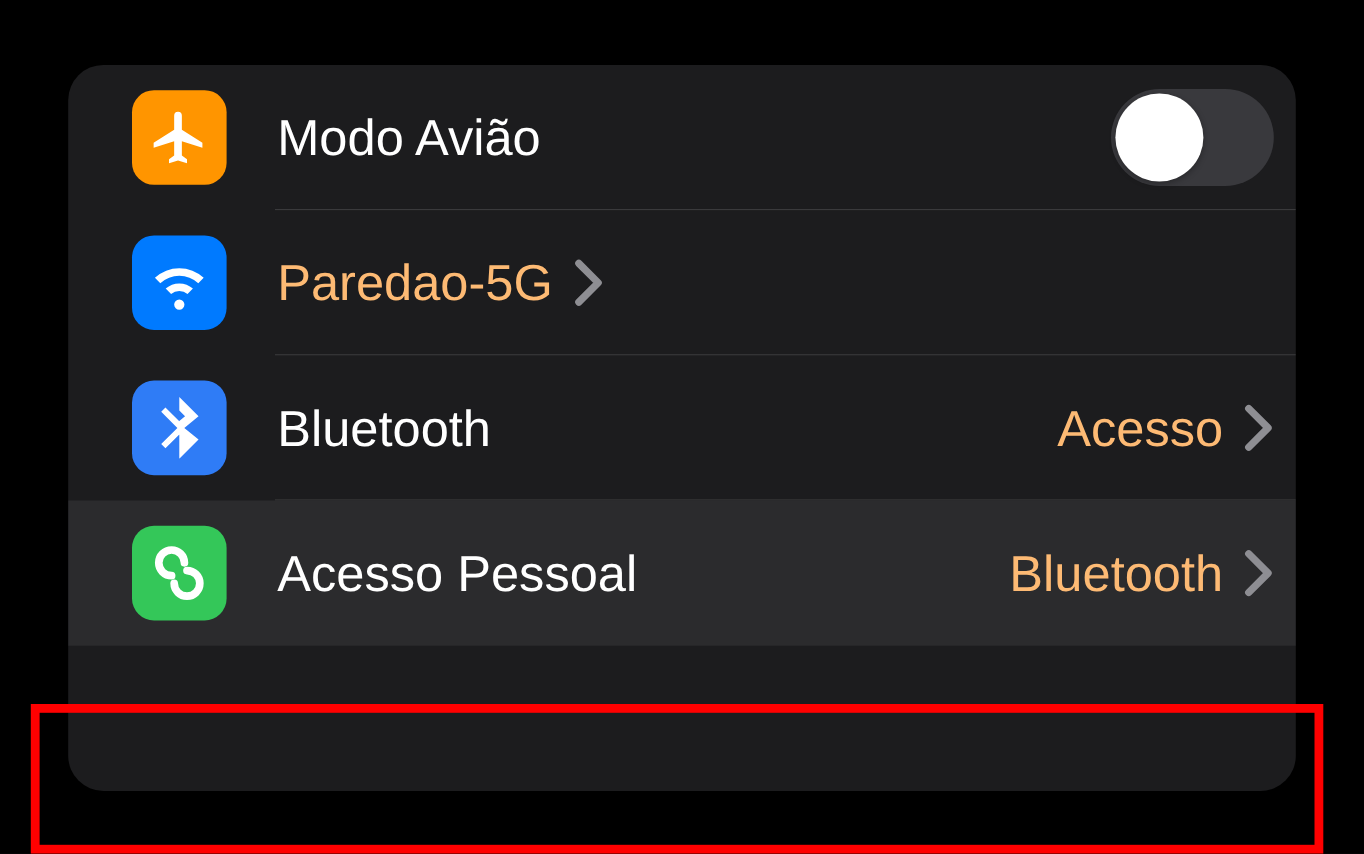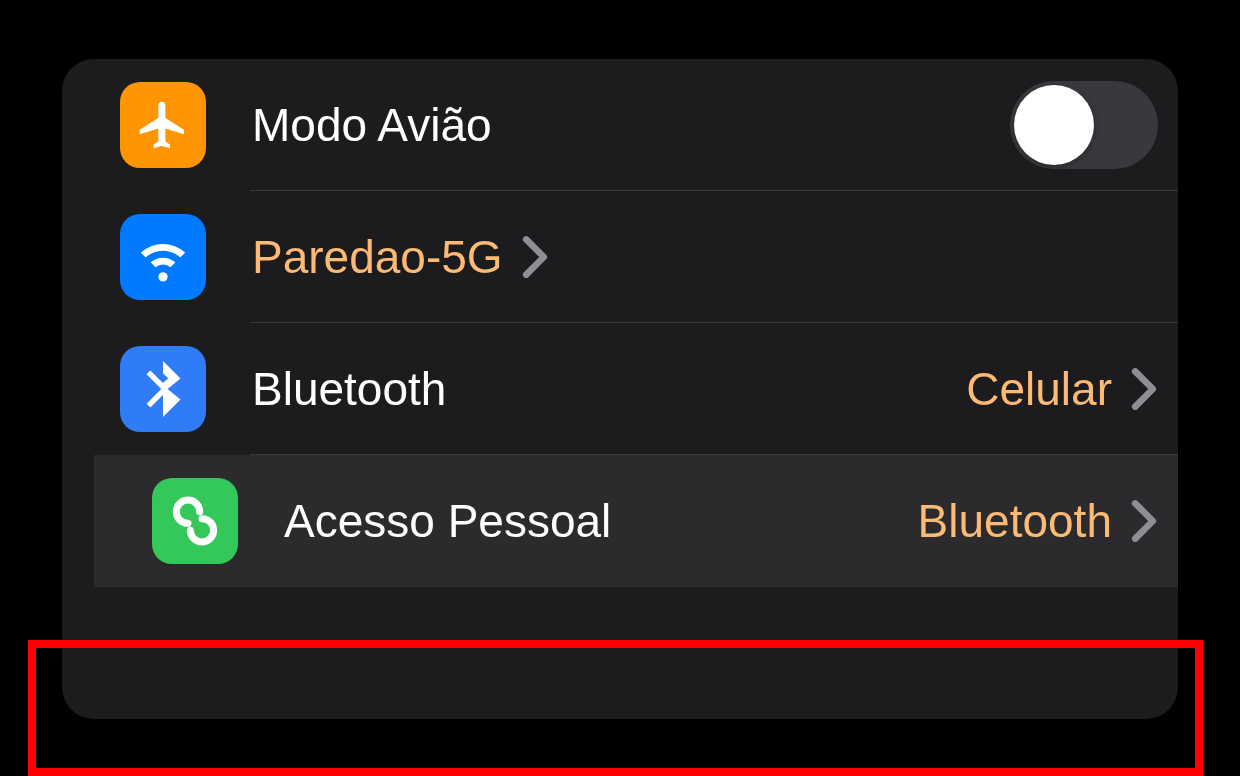--- a/index.html
+++ b/index.html
@@ -4,21 +4,21 @@
 <style>
   html,body{margin:0;padding:0;background:#000;width:1240px;height:776px;font-family:-apple-system,Helvetica,Arial,sans-serif;}
   .panel{
     position:absolute;left:62px;top:59px;width:1116px;height:660px;
     background:#1c1c1e;border-radius:32px;overflow:hidden;
   }
   .row{
     display:flex;align-items:center;height:132px;position:relative;
     padding-left:58px;padding-right:20px;
   }
-  .row.highlighted{background:#2b2b2d;margin-left:32px;}
+  .row.highlighted{background:#2b2b2d;}
   .sep{position:absolute;left:188px;right:0;bottom:0;height:1px;background:#3a3a3c;}
   .icon-box{
     width:86px;height:86px;border-radius:20px;flex:0 0 86px;
     display:flex;align-items:center;justify-content:center;margin-right:46px;
   }
   .label{color:#fff;font-size:46px;font-weight:400;flex:1;}
   .value{color:#fdba74;font-size:46px;font-weight:400;margin-right:18px;}
   .chev svg{display:block;}
   
   .toggle{
@@ -73,21 +73,21 @@
     <div class="sep"></div>
   </div>
 
   <div class="row">
     <div class="icon-box bg-blue2">
       <svg width="44" height="56" viewBox="0 0 24 32" fill="#fff">
           <path d="M12 0v12.6L4.8 5.4 2.6 7.6 11 16l-8.4 8.4 2.2 2.2L12 19.4V32l10-10-7.4-6L22 10 12 0zm3 10-3 2.4V7l3 3zm-3 12.6 3-2.6-3-2.4v5z"></path>
         </svg>
     </div>
     <span class="label">Bluetooth</span>
-    <span class="value">Celular</span>
+    <span class="value">Acesso</span>
     <span class="chev">
       <svg width="28" height="44" viewBox="0 0 12 20" fill="none">
           <path d="M2 2l8 8-8 8" stroke="#8e8e93" stroke-width="3" stroke-linecap="round" stroke-linejoin="round"></path>
         </svg>
     </span>
     <div class="sep"></div>
   </div>
 
 
   <div class="row highlighted">

